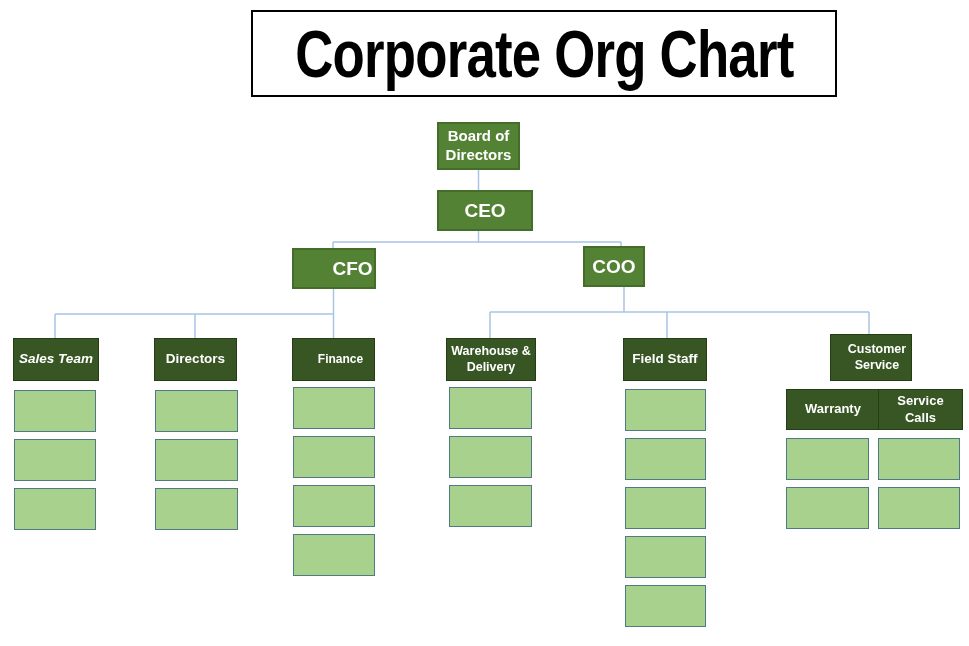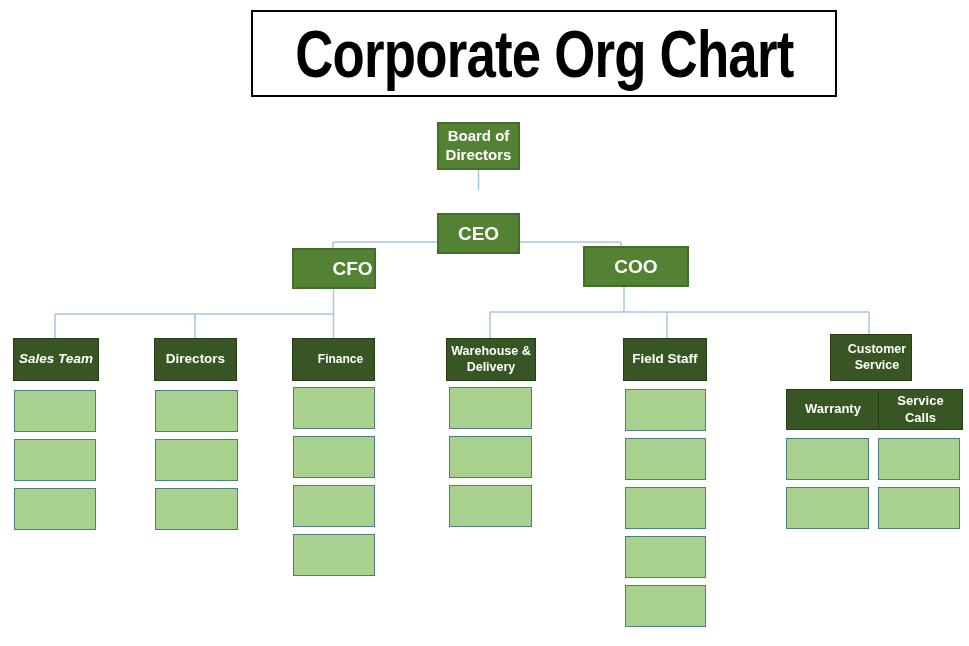--- a/index.html
+++ b/index.html
@@ -63,23 +63,23 @@
     <line x1="55" y1="314" x2="55" y2="339"></line>
     <line x1="195" y1="314" x2="195" y2="339"></line>
     <line x1="624" y1="287" x2="624" y2="312"></line>
     <line x1="490" y1="312" x2="869" y2="312"></line>
     <line x1="490" y1="312" x2="490" y2="339"></line>
     <line x1="667" y1="312" x2="667" y2="339"></line>
     <line x1="869" y1="312" x2="869" y2="335"></line>
   </svg>
 
   <div class="node lvl1" style="left:437px;top:122px;width:83px;height:48px;font-size:15px;">Board of Directors</div>
-  <div class="node lvl1" style="left:437px;top:190px;width:83px;height:41px;font-size:19px;margin-top:23px;">CEO</div>
+  <div class="node lvl1" style="left:437px;top:190px;width:96px;height:41px;font-size:19px;">CEO</div>
   <div class="node lvl1" style="left:292px;top:248px;width:84px;height:41px;font-size:19px;padding-left:39px;">CFO</div>
-  <div class="node lvl1" style="left:583px;top:246px;width:106px;height:41px;font-size:19px;">COO</div>
+  <div class="node lvl1" style="left:583px;top:246px;width:62px;height:41px;font-size:19px;">COO</div>
 
   <div class="node lvl2" style="left:13px;top:338px;width:86px;height:43px;font-size:13.5px;font-style:italic;">Sales Team</div>
   <div class="node lvl2" style="left:154px;top:338px;width:83px;height:43px;font-size:13.5px;">Directors</div>
   <div class="node lvl2" style="left:292px;top:338px;width:83px;height:43px;font-size:12px;padding-left:16px;">Finance</div>
   <div class="node lvl2" style="left:623px;top:338px;width:84px;height:43px;font-size:13.5px;">Field Staff</div>
   <div class="node lvl2" style="left:446px;top:338px;width:90px;height:43px;font-size:12.5px;">Warehouse &amp; Delivery</div>
   <div class="node lvl2" style="left:830px;top:334px;width:82px;height:47px;font-size:12.5px;padding-left:14px;">Customer Service</div>
 
   <div class="node lvl2" style="left:786px;top:389px;width:94px;height:41px;font-size:13px;">Warranty</div>
   <div class="node lvl2" style="left:878px;top:389px;width:85px;height:41px;font-size:13px;">Service Calls</div>

